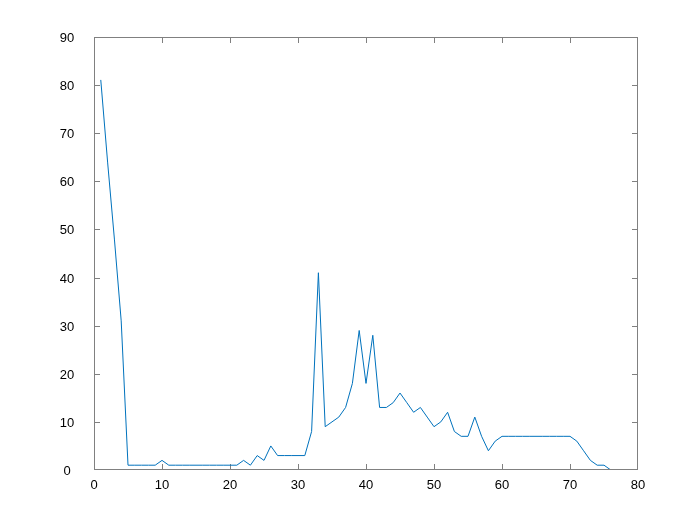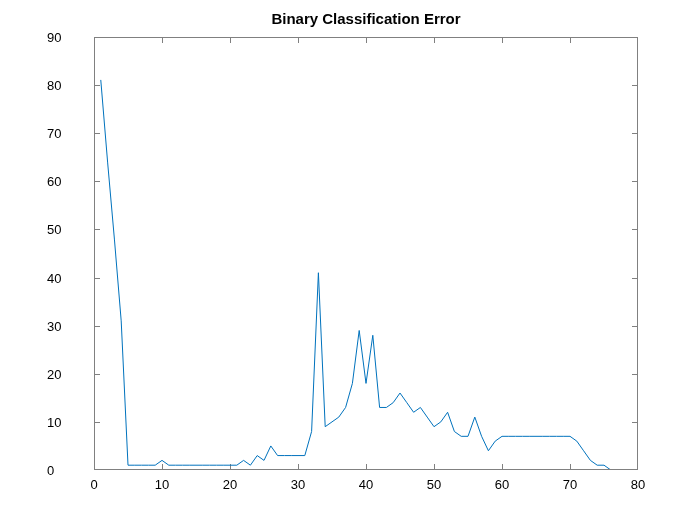--- a/index.html
+++ b/index.html
@@ -42,34 +42,33 @@
     display: block;
   }
   .tick-label {
     position: absolute;
     font-size: 13px;
     color: #000000;
     font-family: "Liberation Sans", sans-serif;
     white-space: nowrap;
   }
   .ytick-label {
-    text-align: left;
+    text-align: center;
     transform: translateY(-50%);
   }
   .xtick-label {
     text-align: center;
     transform: translateX(-50%);
   }
 </style>
 </head>
 <body>
 
 <div id="figure">
 
-  <div id="chart-title">Binary Classification Error</div>
 
   <div id="plot-area">
     <svg id="plot-svg" width="544" height="433" viewBox="0 0 544 433">
       <g id="ticks-group">
           <line x1="0.5" y1="433" x2="0.5" y2="427" stroke="#808080" stroke-width="1"></line>
           <line x1="0.5" y1="0" x2="0.5" y2="6" stroke="#808080" stroke-width="1"></line>
           <line x1="68.5" y1="433" x2="68.5" y2="427" stroke="#808080" stroke-width="1"></line>
           <line x1="68.5" y1="0" x2="68.5" y2="6" stroke="#808080" stroke-width="1"></line>
           <line x1="136.5" y1="433" x2="136.5" y2="427" stroke="#808080" stroke-width="1"></line>
           <line x1="136.5" y1="0" x2="136.5" y2="6" stroke="#808080" stroke-width="1"></line>

